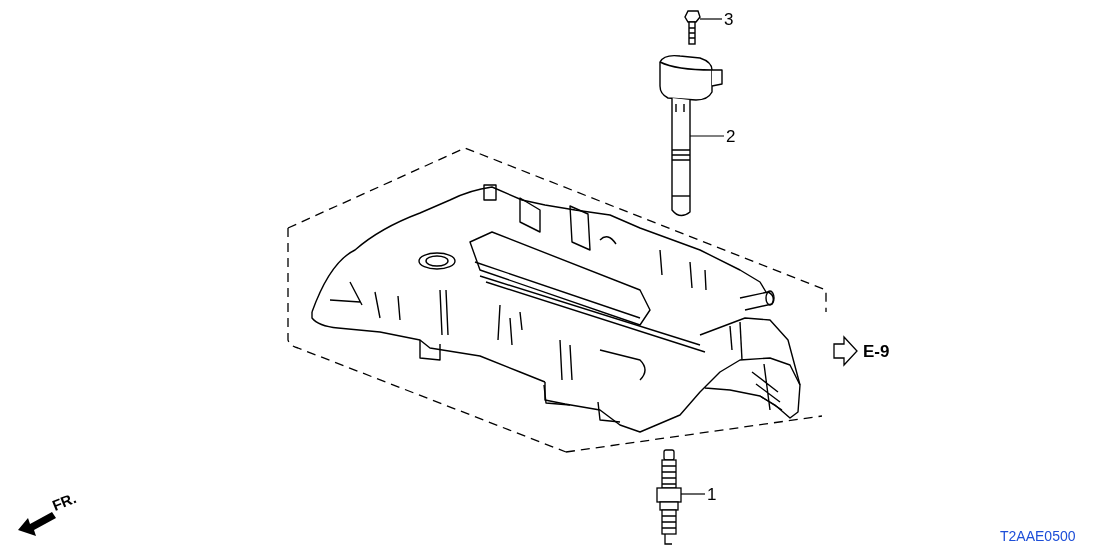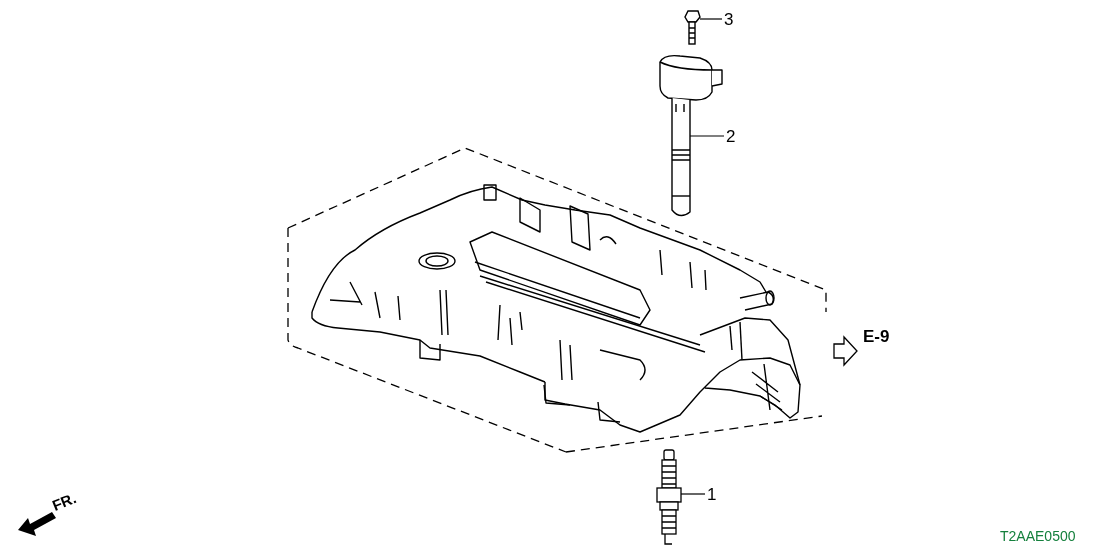--- a/index.html
+++ b/index.html
@@ -4,21 +4,21 @@
 <style>
   html, body { margin: 0; padding: 0; background: #ffffff; }
   body { width: 1108px; height: 554px; position: relative; overflow: hidden;
          font-family: "Liberation Sans", sans-serif; color: #000; }
   svg.diagram { position: absolute; left: 0; top: 0; }
   .callout { position: absolute; font-family: "Liberation Sans", sans-serif;
              font-size: 17px; line-height: 17px; color: #000; }
   .ref { position: absolute; font-family: "Liberation Sans", sans-serif;
          font-weight: bold; font-size: 17px; line-height: 17px; color: #000; }
   .code { position: absolute; font-family: "Liberation Sans", sans-serif;
-          font-size: 14px; line-height: 14px; color: #15803d; }
+          font-size: 14px; line-height: 14px; color: #1d4ed8; }
   .fr { position: absolute; font-family: "Liberation Sans", sans-serif;
         font-weight: bold; font-size: 15px; color:#000; transform: rotate(-22deg);
         transform-origin: left bottom; }
 </style>
 </head>
 <body>
 
 <svg class="diagram" width="1108" height="554" viewBox="0 0 1108 554" xmlns="http://www.w3.org/2000/svg">
 
   <g fill="none" stroke="#000" stroke-width="1.3" stroke-dasharray="9,6">
@@ -103,17 +103,17 @@
 
   <path d="M 834 344 L 844 344 L 844 337 L 857 351 L 844 365 L 844 358 L 834 358 Z" fill="#fff" stroke="#000" stroke-width="1.3"></path>
 
   <path d="M 18 530 L 28 518 L 30 524 L 52 512 L 56 518 L 34 530 L 36 536 Z" fill="#000"></path>
 </svg>
 
 <span class="callout" style="left:724px; top:11px;">3</span>
 <span class="callout" style="left:726px; top:128px;">2</span>
 <span class="callout" style="left:707px; top:486px;">1</span>
 
-<span class="ref" style="left:863px; top:328px;">E-9</span>
+<span class="ref" style="left:863px; top:343px;">E-9</span>
 
 <span class="fr" style="left:56px; top:497px;">FR.</span>
 
 <span class="code" style="left:1000px; top:529px;">T2AAE0500</span>
 
 </body></html>

